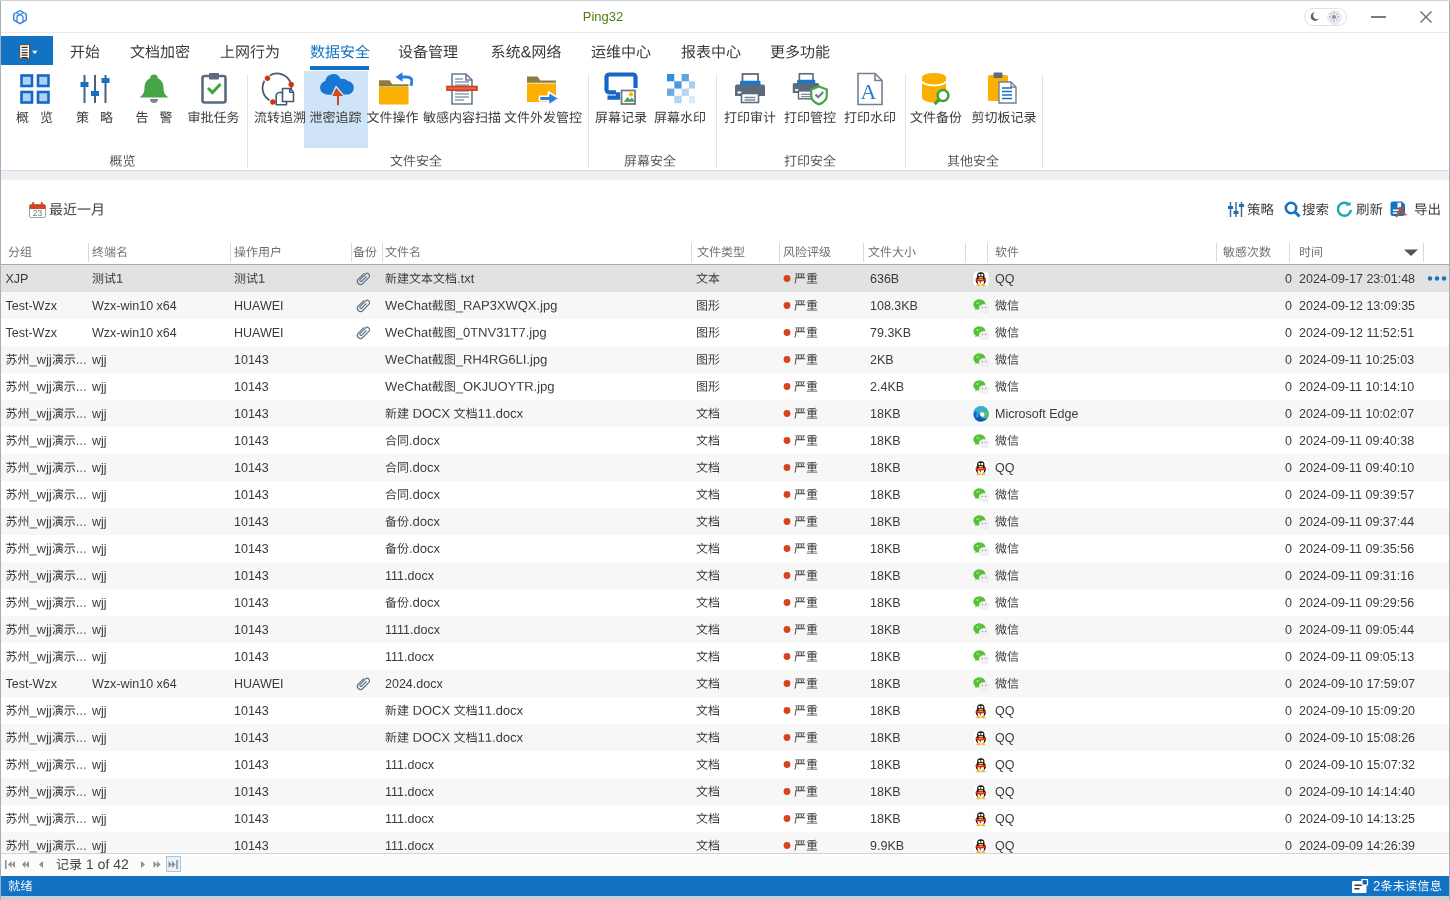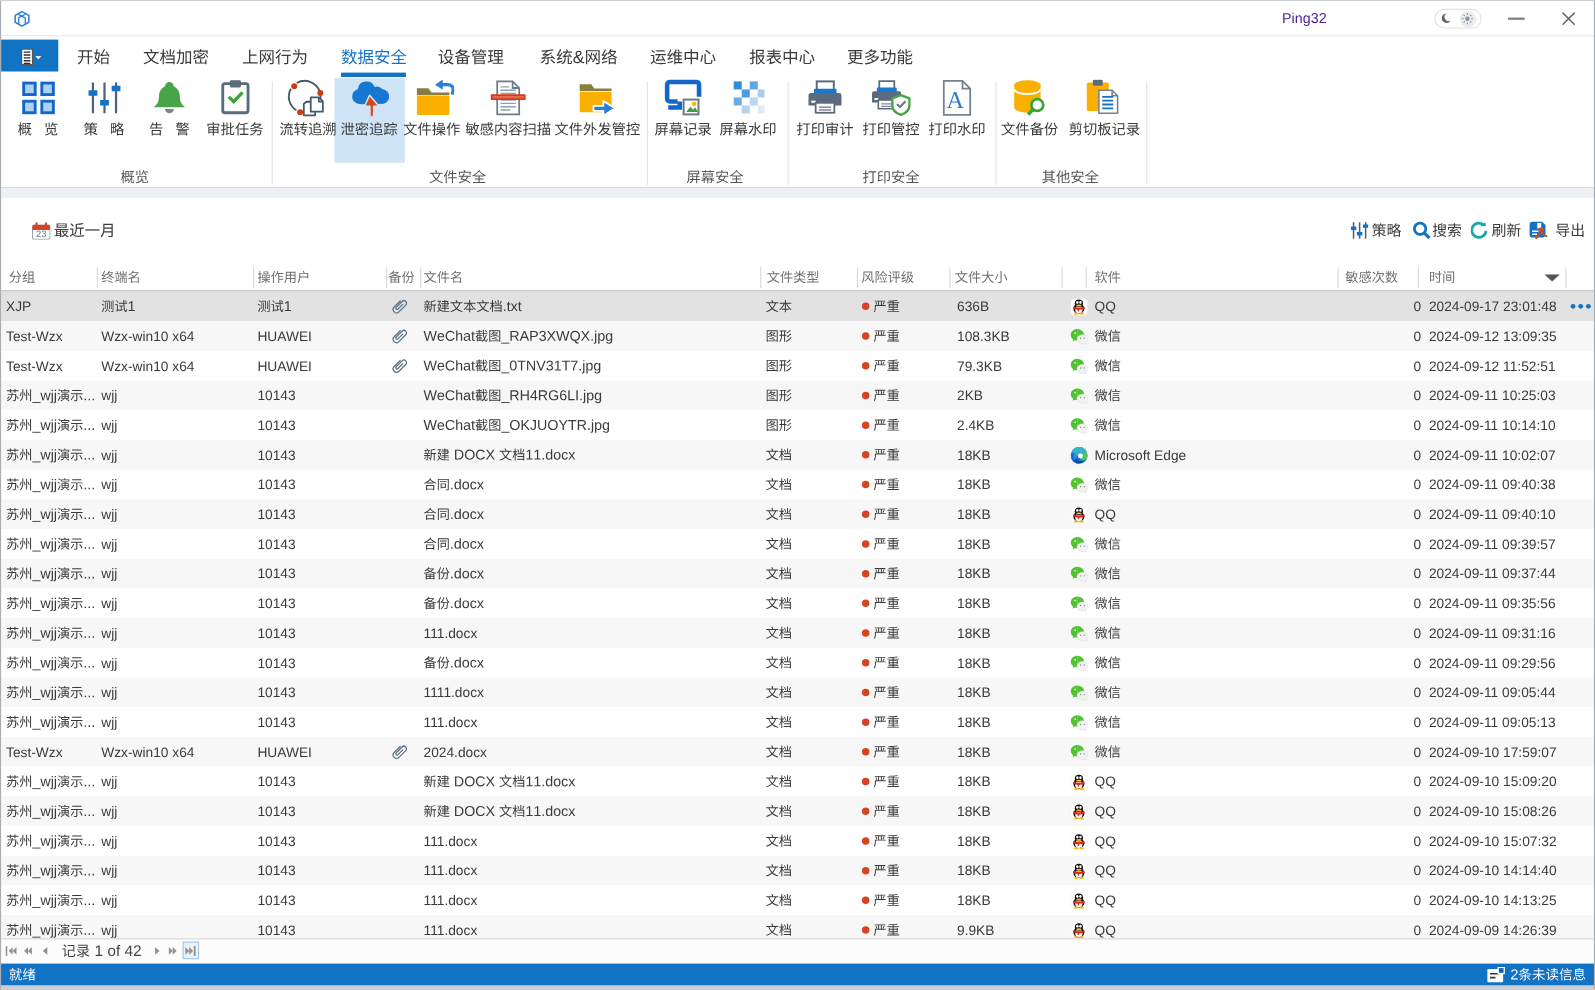--- a/index.html
+++ b/index.html
@@ -1,20 +1,20 @@
 <!DOCTYPE html>
 <html><head><meta charset="utf-8"><title>Ping32</title><style>
 *{margin:0;padding:0;box-sizing:border-box}
 html,body{width:1450px;height:900px;overflow:hidden;font-family:"Liberation Sans",sans-serif;background:#fff}
 #app{position:relative;width:1450px;height:900px;background:#fff}
 .abs{position:absolute}
 </style></head><body>
 <div id="app">
     <div class="abs" style="left:0px;top:0px;width:1450px;height:33px;background:#fff;border-bottom:1px solid #e8e8e8"></div>
-    <div class="abs" style="left:0;top:0;width:1206px;height:33px;text-align:right;line-height:33px;font-size:13px;color:#4c1d95">Ping32</div>
+    <div class="abs" style="left:0;top:0;width:1206px;height:33px;text-align:center;line-height:33px;font-size:13px;color:#4d7c0f">Ping32</div>
     <svg class="abs" style="left:12px;top:9px" width="16" height="16" viewBox="0 0 16 16">
       <g stroke="#2f7fd6" fill="none" stroke-width="1.4">
 <path d="M8 1.5 L14.2 5 L14.2 11.2 L8 14.7 L1.8 11.2 L1.8 5 Z" stroke-linejoin="round"></path>
 <path d="M4.6 4 L11 7.3 L11 13" stroke-width="1.2"></path>
 <path d="M11.2 3.7 L5 7.1 L5 12.9" stroke-width="1.2"></path>
 </g>
     </svg>
     <div class="abs" style="left:1304px;top:8px;width:43px;height:18px;background:#fff;border:1px solid #e2e2e2;border-radius:9px"></div>
     <div class="abs" style="left:1327px;top:9.5px;width:15px;height:15px;background:#e9ebee;border-radius:50%"></div>
     <svg class="abs" style="left:1310px;top:11px" width="12" height="12" viewBox="0 0 12 12">

